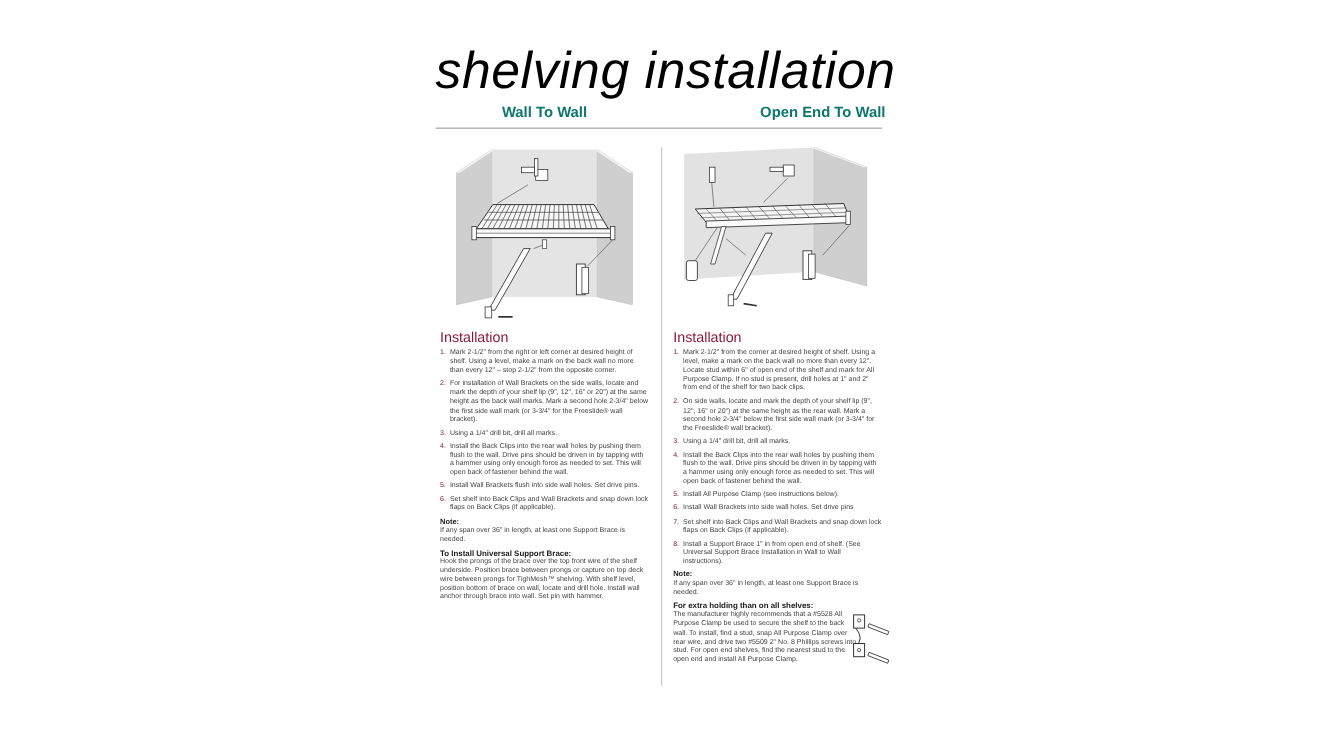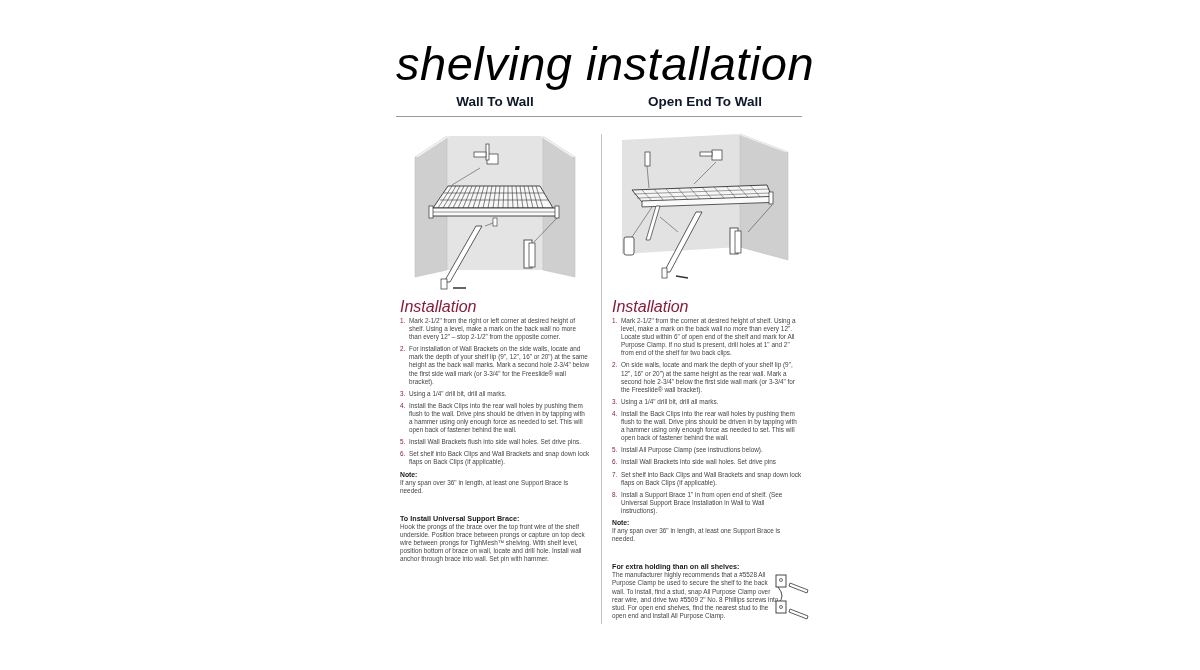--- a/index.html
+++ b/index.html
@@ -5,42 +5,42 @@
     * { box-sizing: border-box; margin: 0; padding: 0; }
     html, body { width: 1200px; height: 670px; background: #ffffff; overflow: hidden; }
     body { font-family: "Liberation Sans", sans-serif; color: #3a3a3a; position: relative; }
 
     .page-title {
       position: absolute; left: 396px; top: 38px; width: 412px;
       font-family: "Liberation Sans", sans-serif; font-style: italic; font-weight: 400;
       font-size: 47px; letter-spacing: 0.5px; color: #000000; white-space: nowrap; line-height: 52px;
     }
     .col-title {
-      position: absolute; top: 94px; font-weight: 700; font-size: 13.5px; color: #0f172a;
+      position: absolute; top: 94px; font-weight: 700; font-size: 13.5px; color: #0f766e;
       text-align: center; white-space: nowrap;
     }
     #title-left { left: 395px; width: 200px; }
-    #title-right { left: 605px; width: 200px; }
+    #title-right { left: 605px; width: 200px; text-align: right; }
     .hrule { position: absolute; left: 396px; top: 116px; width: 406px; height: 1px; background: #9a9a9a; }
     .vrule { position: absolute; left: 601px; top: 134px; width: 1px; height: 490px; background: #c4c4c4; }
 
     .illus { position: absolute; }
     #illus-left { left: 400px; top: 122px; width: 190px; height: 175px; }
     #illus-right { left: 612px; top: 122px; width: 192px; height: 175px; }
 
     .col { position: absolute; width: 190px; font-size: 6.4px; line-height: 8.1px; color: #444; }
     #col-left { left: 400px; top: 300px; }
     #col-right { left: 612px; top: 300px; }
 
-    .inst-heading { font-style: italic; font-size: 16px; color: #8b1a3a; line-height: 13px; margin-bottom: 4px; }
+    .inst-heading { font-size: 13px; color: #8b1a3a; line-height: 13px; margin-bottom: 4px; }
     ol.steps { list-style: none; }
     ol.steps li { position: relative; padding-left: 9px; margin-bottom: 4px; }
     ol.steps li .num { position: absolute; left: 0; top: 0; color: #8b1a3a; }
     .note-head { font-weight: 700; color: #1a1a1a; font-size: 6.8px; margin-top: 3px; }
-    .sub-head { font-weight: 700; color: #1a1a1a; font-size: 7.2px; margin-top: 20px; }
+    .sub-head { font-weight: 700; color: #1a1a1a; font-size: 7.2px; margin-top: 4px; }
     .para { color: #444; }
     .clamp-wrap { position: relative; }
     .clamp-text { width: 168px; }
     #clamp-icon { position: absolute; left: 162px; top: 2px; width: 40px; height: 48px; }
   </style>
 </head>
 <body>
 
 <div class="page-title">shelving installation</div>
 <div id="title-left" class="col-title">Wall To Wall</div>

